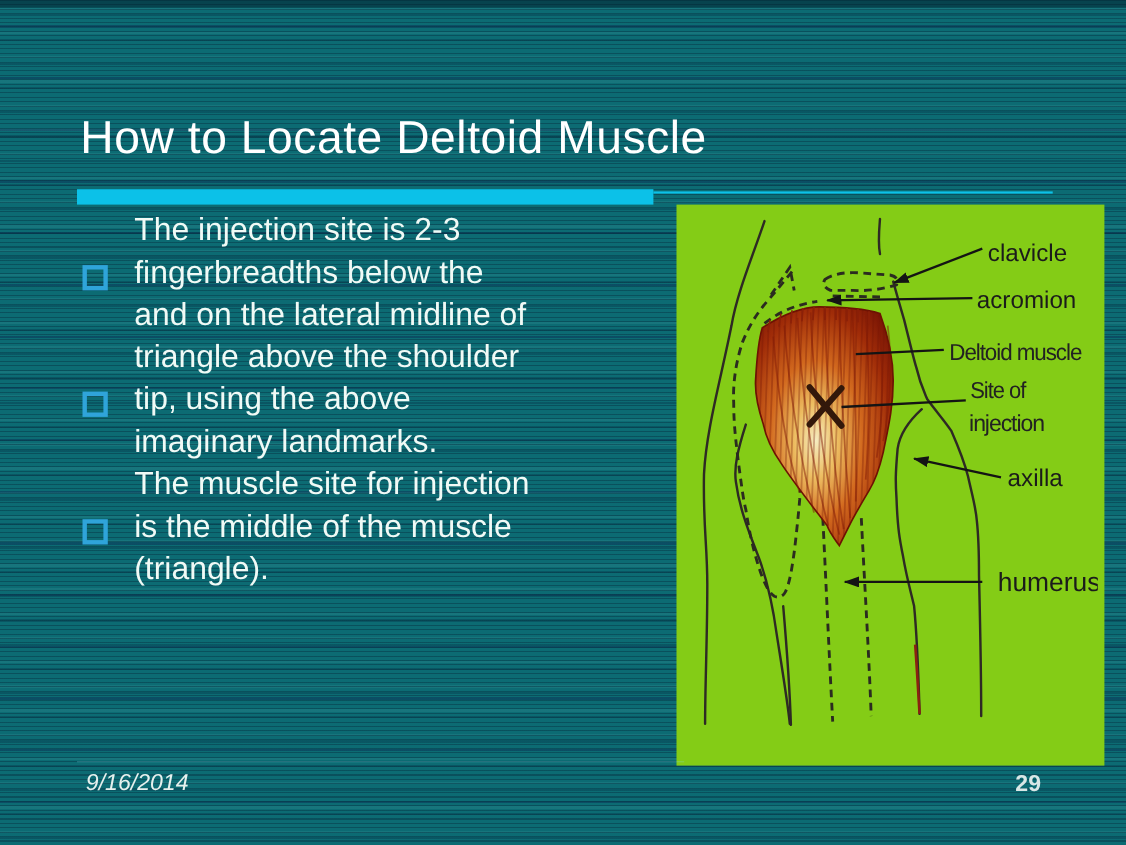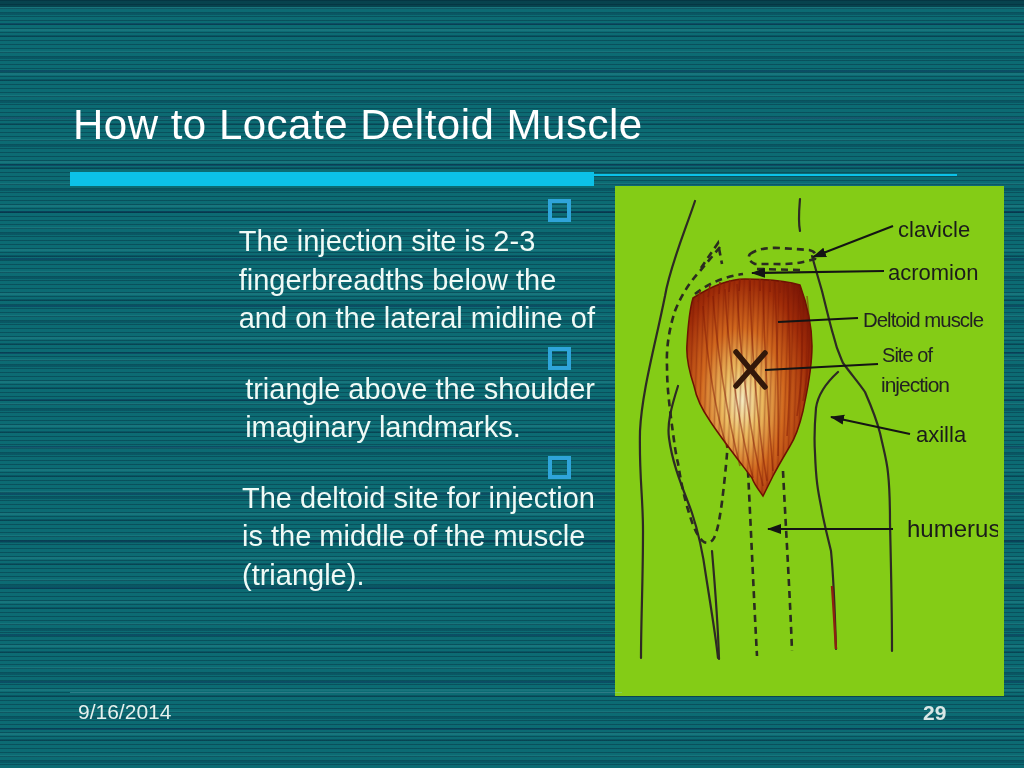--- a/index.html
+++ b/index.html
@@ -13,27 +13,27 @@
       repeating-linear-gradient(180deg, transparent 0 23px, rgba(10,30,75,0.38) 23px 25px, transparent 25px 47px);
   }
   .top-edge{position:absolute;left:0;top:0;width:1024px;height:7px;background:rgba(2,28,42,0.5);}
   .slide-title{
     position:absolute;left:73px;top:101px;
     font-size:42px;color:#ffffff;letter-spacing:0.5px;white-space:nowrap;
   }
   .title-bar{position:absolute;left:70px;top:172px;width:524px;height:14px;background:#0cc1e8;}
   .title-bar-thin{position:absolute;left:594px;top:174px;width:363px;height:2px;background:#0cc1e8;}
   .bullets{position:absolute;left:75px;top:190px;width:520px;}
-  .bullet{display:flex;align-items:flex-end;flex-direction:column;}
+  .bullet{display:flex;align-items:center;}
   .bullet-square{flex:none;width:15px;height:15px;border:4px solid #2fa4da;margin:9px 24px 0 0;}
   .bullet-lines{font-size:29px;line-height:38.5px;color:#f0faf6;}
   .bullet-lines div{white-space:nowrap;}
   .diagram-box{position:absolute;left:615px;top:186px;width:389px;height:510px;background:#84cc16;}
   .foot-line{position:absolute;left:70px;top:692px;width:552px;height:1px;background:rgba(130,220,230,0.30);}
-  .slide-date{position:absolute;left:78px;top:700px;font-size:21px;color:#e6f1ee;}
+  .slide-date{position:absolute;left:78px;top:700px;font-size:21px;color:#e6f1ee;font-style:italic;}
   .slide-page{position:absolute;left:923px;top:701px;font-size:21px;color:#d9e7e6;font-weight:bold;}
   svg text{font-family:"Liberation Sans",sans-serif;fill:#1b1b1b;}
   svg .cond{letter-spacing:-1px;fill:#222;}
 </style>
 </head>
 <body>
 
 <div class="top-edge"></div>
 
 <div class="slide-title">How to Locate Deltoid Muscle</div>
@@ -46,27 +46,28 @@
     <div class="bullet-lines">
       <div>The injection site is 2-3</div>
       <div>fingerbreadths below the</div>
       <div>and on the lateral midline of</div>
     </div>
   </div>
   <div class="bullet">
     <div class="bullet-square"></div>
     <div class="bullet-lines">
       <div>triangle above the shoulder</div>
+      <div>tip, using the above</div>
       <div>imaginary landmarks.</div>
     </div>
   </div>
   <div class="bullet">
     <div class="bullet-square"></div>
     <div class="bullet-lines">
-      <div>The deltoid site for injection</div>
+      <div>The muscle site for injection</div>
       <div>is the middle of the muscle</div>
       <div>(triangle).</div>
     </div>
   </div>
 </div>
 
 <div class="diagram-box">
   <svg width="383" height="510" viewBox="0 0 383 510">
     <defs>
       <radialGradient id="muscleGrad" cx="0.44" cy="0.56" r="0.70">

